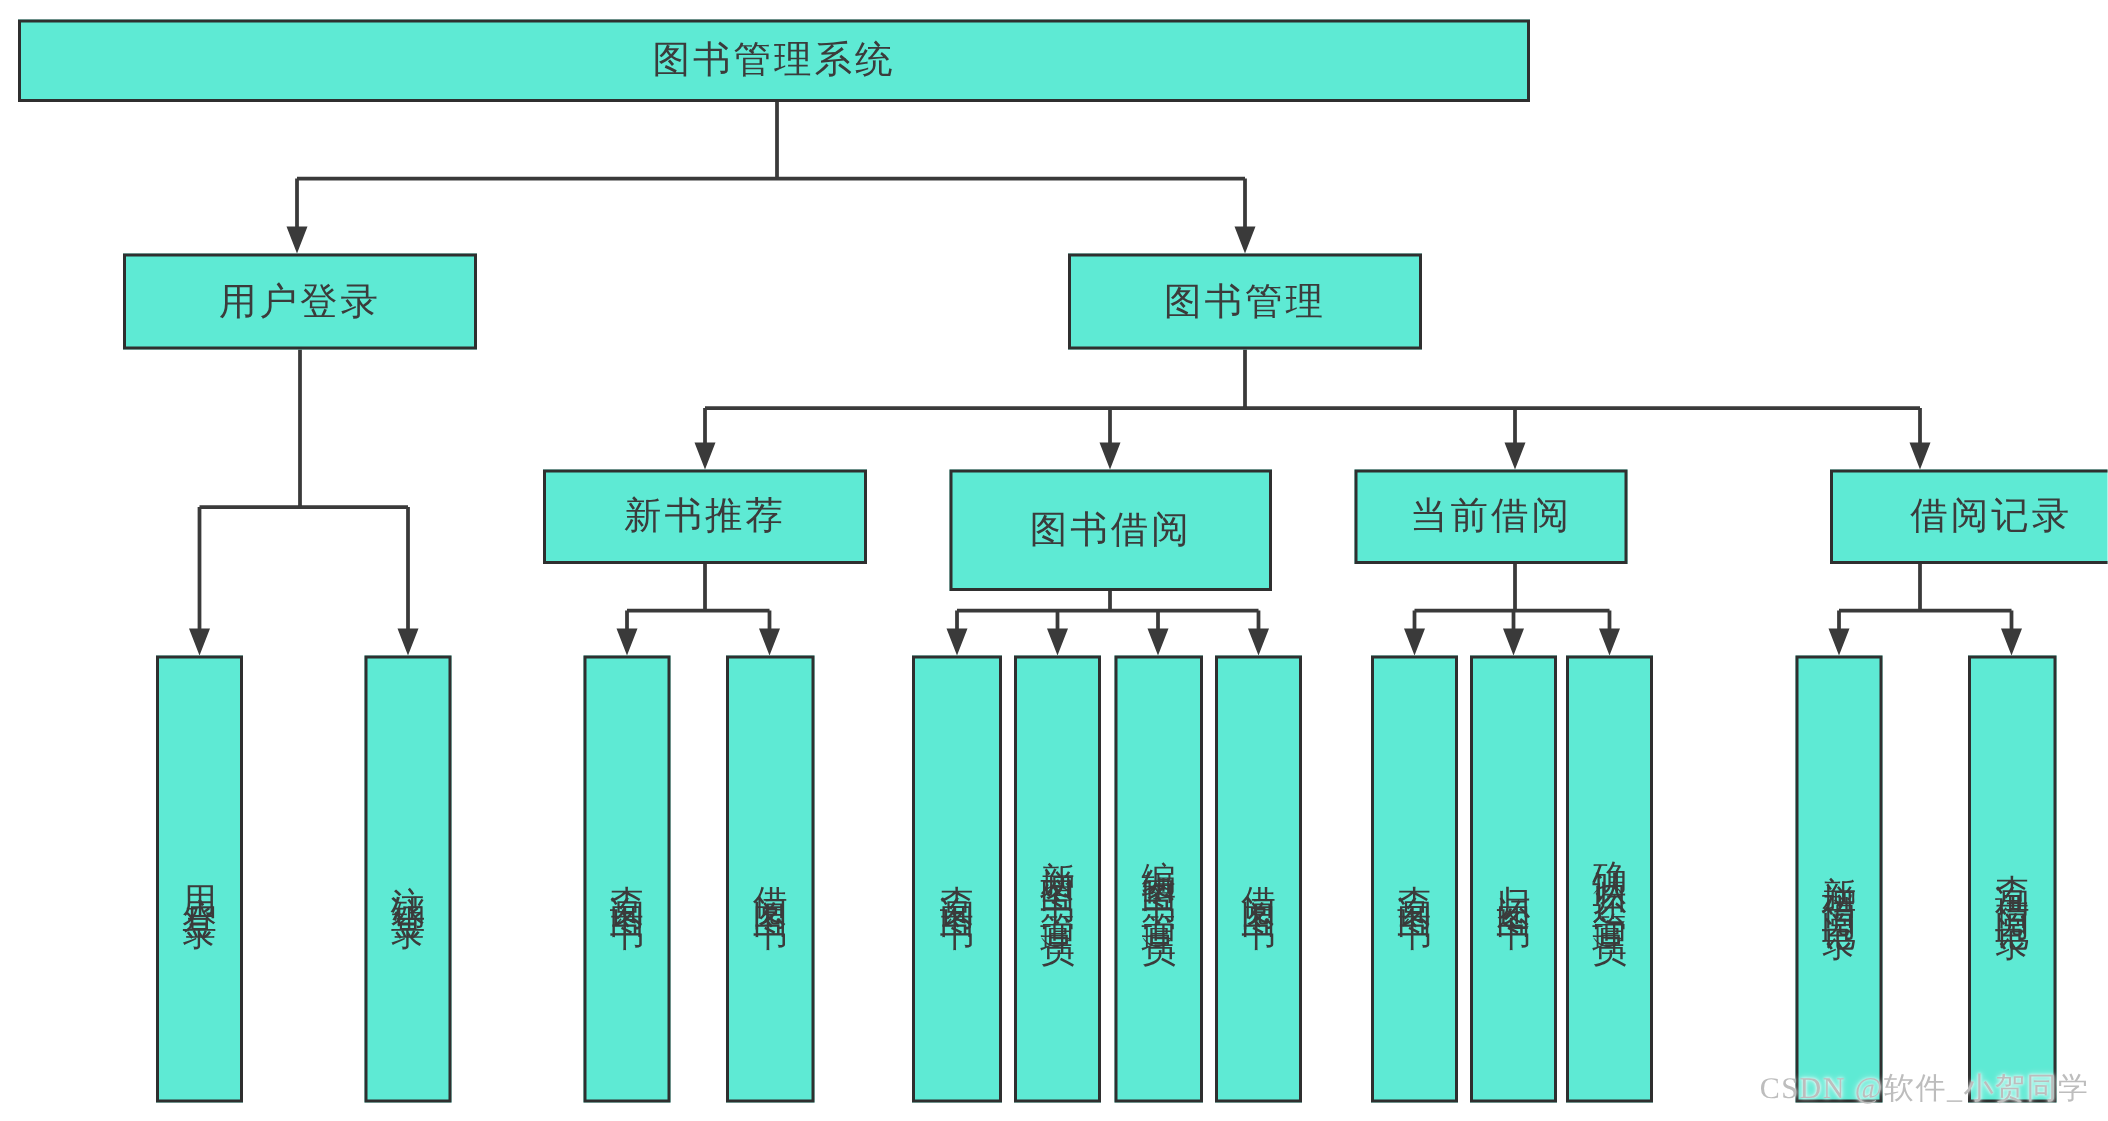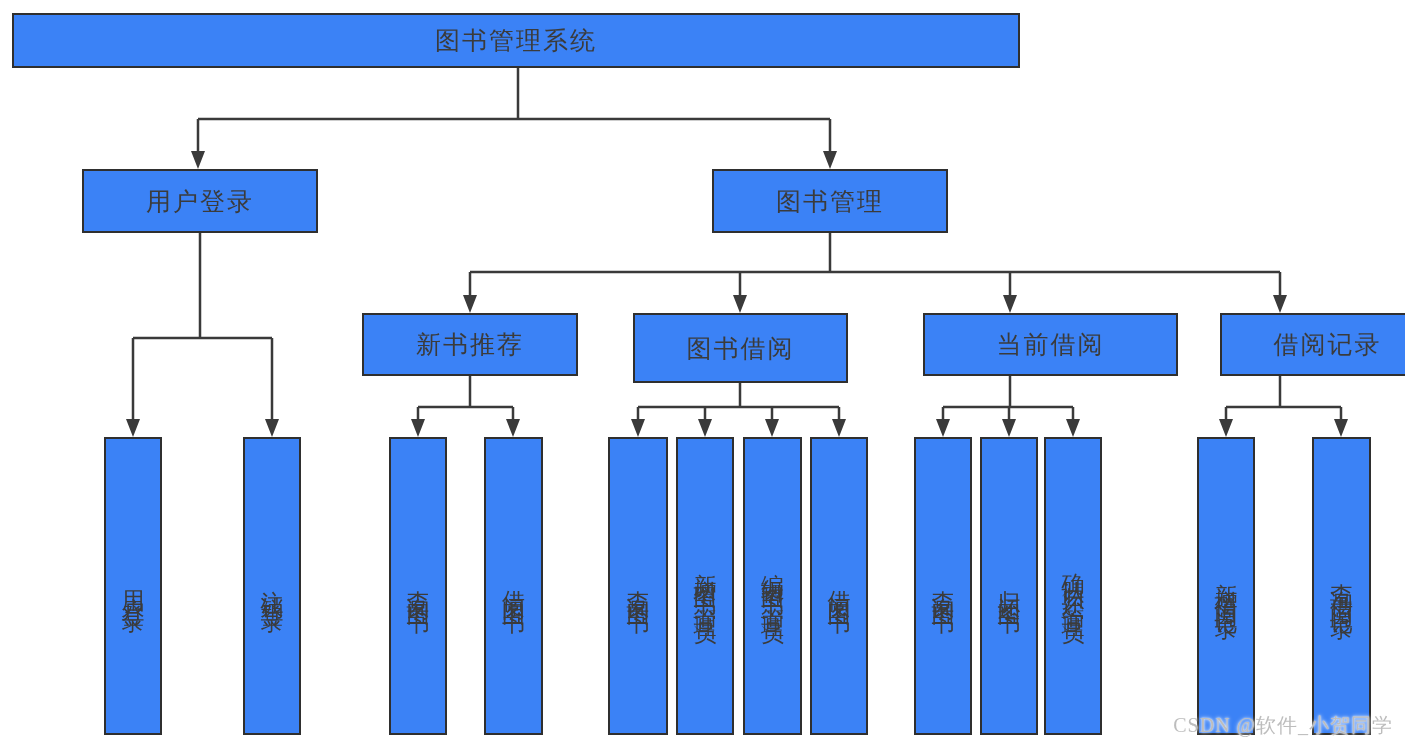--- a/index.html
+++ b/index.html
@@ -27,21 +27,21 @@
   }
   .arrowheads {
     fill: var(--line, #3a3a3a);
     stroke: none;
   }
 
   .node {
     position: absolute;
     box-sizing: border-box;
     border: 2.5px solid var(--border, #2f2f2f);
-    background: #3b82f6;
+    background: #5eead4;
     color: var(--text, #3b3b3b);
     display: flex;
     align-items: center;
     justify-content: center;
     text-align: center;
     line-height: 1;
   }
   .node.h {
     font-size: 25px;
     letter-spacing: 2px;
@@ -98,22 +98,22 @@
              M1219 419 L1233 419 L1226 437 Z
              M1334 419 L1348 419 L1341 437 Z"></path>
   </svg>
 
   <div class="node h" style="left:12px; top:13px; width:1008px; height:55px;">图书管理系统</div>
 
   <div class="node h" style="left:82px; top:169px; width:236px; height:64px;">用户登录</div>
   <div class="node h" style="left:712px; top:169px; width:236px; height:64px;">图书管理</div>
 
   <div class="node h" style="left:362px; top:313px; width:216px; height:63px;">新书推荐</div>
-  <div class="node h" style="left:633px; top:313px; width:215px; height:70px;">图书借阅</div>
-  <div class="node h" style="left:903px; top:313px; width:255px; height:63px;margin-left:20px;">当前借阅</div>
+  <div class="node h" style="left:633px; top:313px; width:215px; height:81px;">图书借阅</div>
+  <div class="node h" style="left:903px; top:313px; width:182px; height:63px;">当前借阅</div>
   <div class="node h" style="left:1220px; top:313px; width:215px; height:63px;">借阅记录</div>
 
   <div class="node v" style="left:104px; top:437px; width:58px; height:298px;">用户登录</div>
   <div class="node v" style="left:243px; top:437px; width:58px; height:298px;">注销登录</div>
 
   <div class="node v" style="left:389px; top:437px; width:58px; height:298px;">查询图书</div>
   <div class="node v" style="left:484px; top:437px; width:59px; height:298px;">借阅图书</div>
 
   <div class="node v" style="left:608px; top:437px; width:60px; height:298px;">查询图书</div>
   <div class="node v" style="left:676px; top:437px; width:58px; height:298px;">新增图书（管理员）</div>

